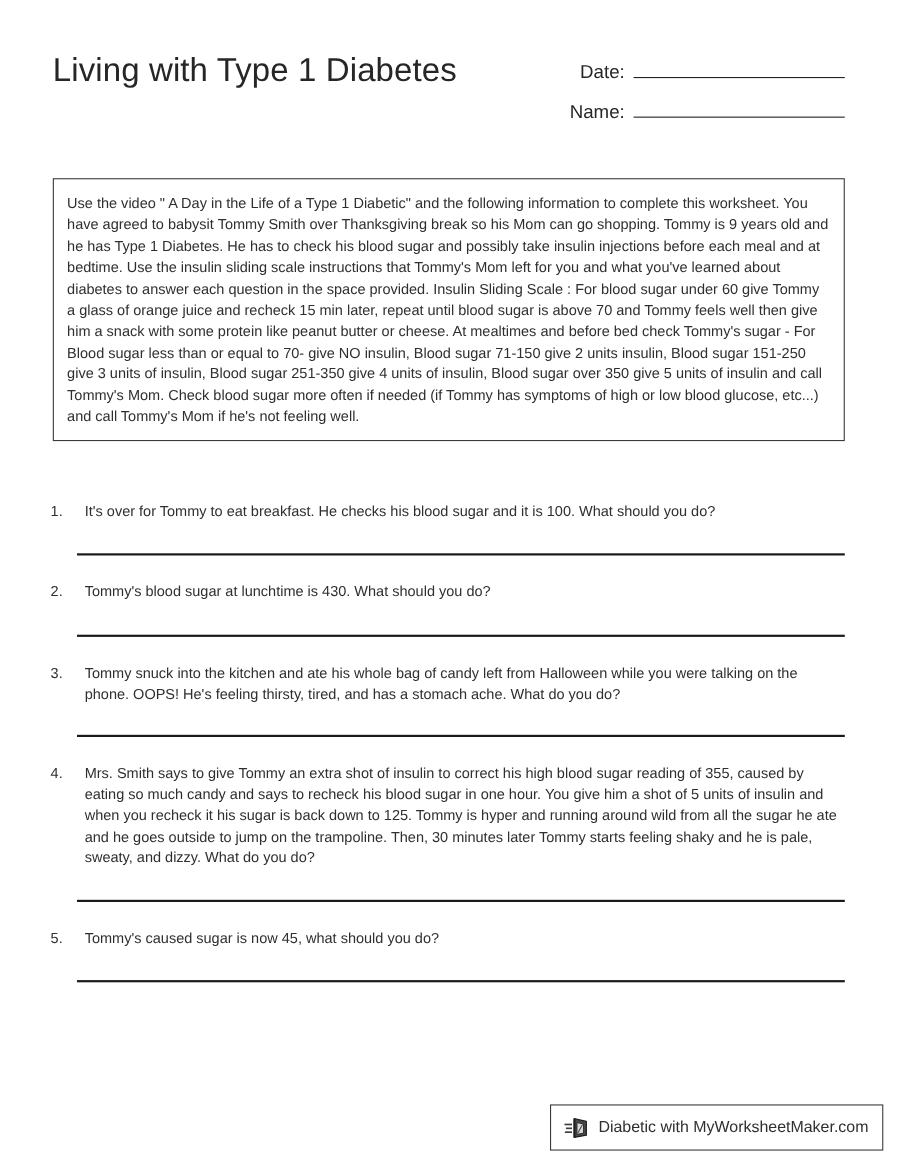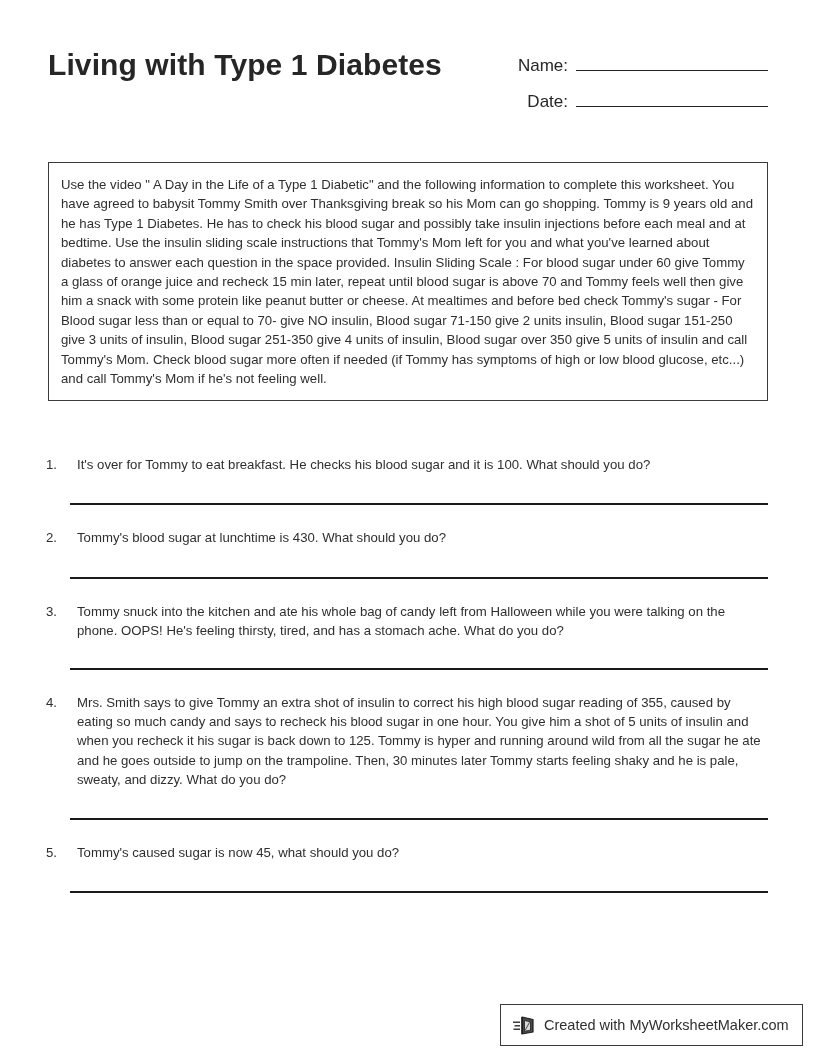--- a/index.html
+++ b/index.html
@@ -28,21 +28,21 @@
     left: 48px;
     top: 44px;
     width: 720px;
     height: 80px;
   }
   .worksheet-title {
     position: absolute;
     left: 0;
     top: 0;
     font-size: 30px;
-    font-weight: 700;
+    font-weight: 400;
     letter-spacing: 0.1px;
     color: #262626;
     white-space: nowrap;
     line-height: 42px;
   }
   .field-rows {
     position: absolute;
     right: 0;
     top: 4px;
     width: 268px;
@@ -148,25 +148,25 @@
 </head>
 <body>
 
 <div class="page">
 
   <div class="header">
     <div class="worksheet-title">Living with Type 1 Diabetes</div>
 
     <div class="field-rows">
       <div class="field-row">
+        <span class="field-label">Date:</span>
+        <span class="field-rule"></span>
+      </div>
+      <div class="field-row">
         <span class="field-label">Name:</span>
-        <span class="field-rule"></span>
-      </div>
-      <div class="field-row">
-        <span class="field-label">Date:</span>
         <span class="field-rule"></span>
       </div>
     </div>
   </div>
 
   <div class="instruction-box">
     <p class="instruction-text">Use the video " A Day in the Life of a Type 1 Diabetic" and the following information to complete this worksheet. You have agreed to babysit Tommy Smith over Thanksgiving break so his Mom can go shopping. Tommy is 9 years old and he has Type 1 Diabetes. He has to check his blood sugar and possibly take insulin injections before each meal and at bedtime. Use the insulin sliding scale instructions that Tommy's Mom left for you and what you've learned about diabetes to answer each question in the space provided. Insulin Sliding Scale : For blood sugar under 60 give Tommy a glass of orange juice and recheck 15 min later, repeat until blood sugar is above 70 and Tommy feels well then give him a snack with some protein like peanut butter or cheese. At mealtimes and before bed check Tommy's sugar - For Blood sugar less than or equal to 70- give NO insulin, Blood sugar 71-150 give 2 units insulin, Blood sugar 151-250 give 3 units of insulin, Blood sugar 251-350 give 4 units of insulin, Blood sugar over 350 give 5 units of insulin and call Tommy's Mom. Check blood sugar more often if needed (if Tommy has symptoms of high or low blood glucose, etc...) and call Tommy's Mom if he's not feeling well.</p>
   </div>
 
   <div class="questions">
@@ -223,16 +223,16 @@
 
         <path d="M9 4 L20 6.5 L20 19 L9 21 Z" fill="#4a4a4a" stroke="#1f1f1f" stroke-width="1.2" stroke-linejoin="round"></path>
 
         <path d="M11.5 7.5 L17.5 8.8 L17.5 17.2 L11.5 18.2 Z" fill="#d8d8d8" stroke="#2a2a2a" stroke-width="0.9" stroke-linejoin="round"></path>
 
         <rect x="8.4" y="4" width="1.8" height="17" fill="#1f1f1f"></rect>
 
         <path d="M12.3 17 L16.6 9.2" stroke="#4a4a4a" stroke-width="1" fill="none"></path>
       </svg>
     </span>
-    <span class="badge-text">Created with MyWorksheetMaker.com</span>
+    <span class="badge-text">Diabetic with MyWorksheetMaker.com</span>
   </div>
 
 </div>
 
 </body></html>

